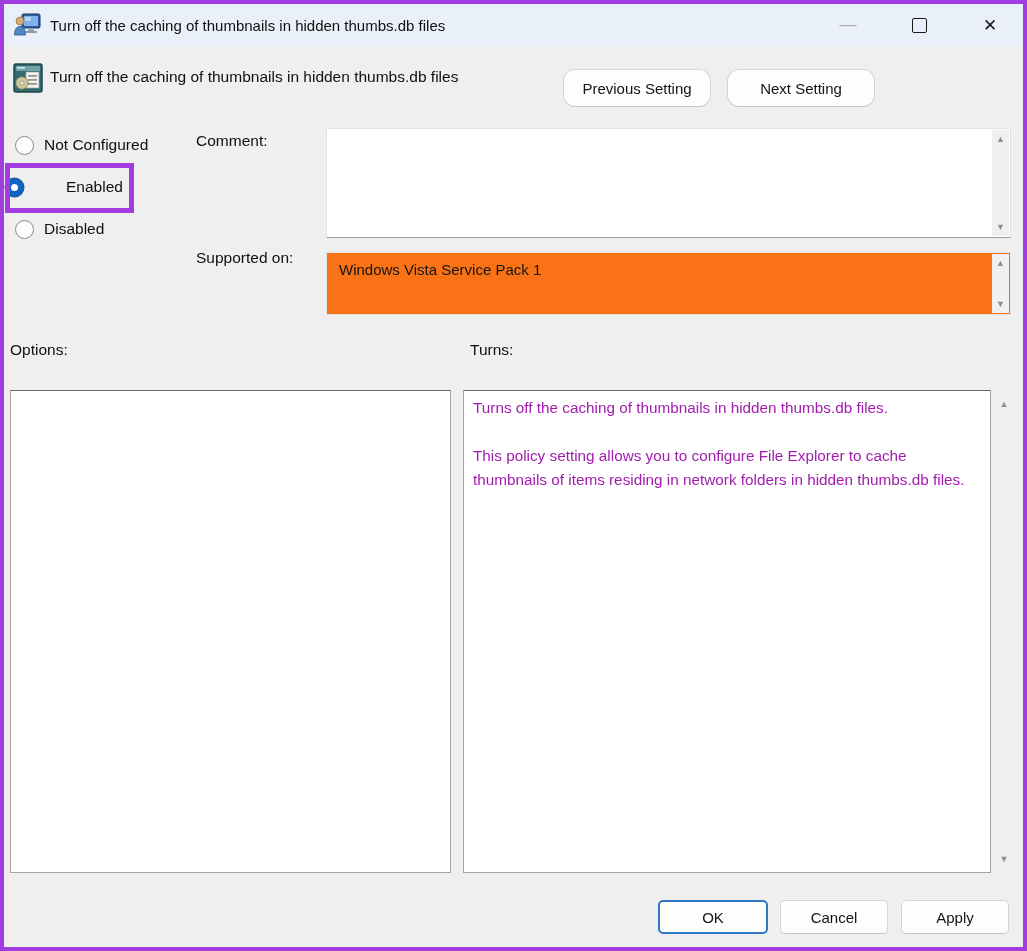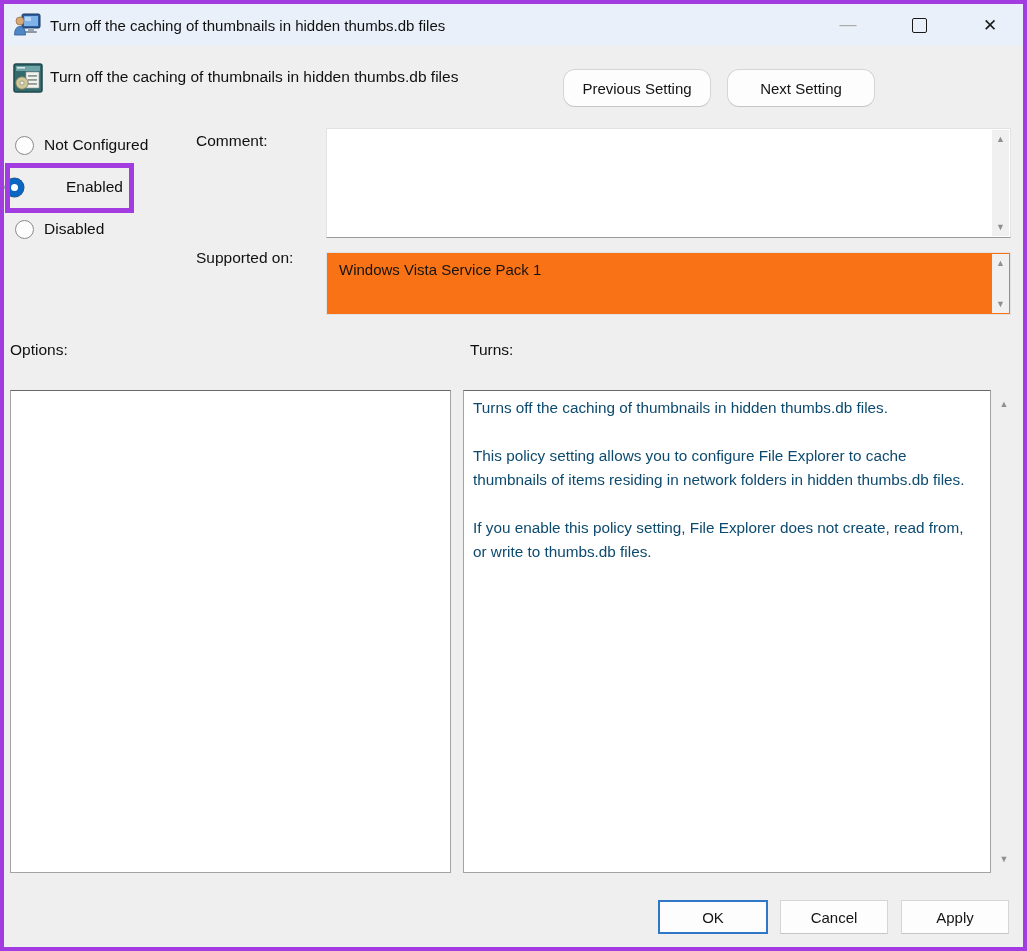--- a/index.html
+++ b/index.html
@@ -95,32 +95,32 @@
   
   .options-panel {
     position: absolute; left: 6px; top: 386px; width: 441px; height: 483px;
     background: #ffffff; border: 1px solid #a3a3a3; border-top-color: #686868;
   }
   .help-panel {
     position: absolute; left: 459px; top: 386px; width: 528px; height: 483px;
     background: #ffffff; border: 1px solid #a3a3a3; border-top-color: #686868;
     overflow: hidden; padding: 5px 10px 0 9px;
   }
-  .help-panel p { font-size: 15.3px; line-height: 24px; margin: 0 0 24px 0; color: #0c4a6e; }
+  .help-panel p { font-size: 15.3px; line-height: 24px; margin: 0 0 24px 0; color: #a21caf; }
   .outer-scrollbar {
     position: absolute; left: 989px; top: 386px; width: 22px; height: 483px;
     display: flex; flex-direction: column; align-items: center;
     justify-content: space-between; padding: 9px 0;
   }
 
   
   .footer-btn {
     position: absolute; top: 896px; height: 34px;
     background: #fdfdfd; border: 1px solid #d5d5d5; border-bottom-color: #c5c5c5;
-    border-radius: 0; font-size: 15px; color: #141414;
+    border-radius: 5px; font-size: 15px; color: #141414;
     font-family: "Liberation Sans", sans-serif; cursor: pointer;
   }
   .btn-ok { left: 654px; width: 110px; border: 2px solid #3077c8; }
   .btn-cancel { left: 776px; width: 108px; }
   .btn-apply { left: 897px; width: 108px; }
 </style>
 </head>
 <body>
 
 <div class="window">
@@ -190,21 +190,20 @@
   </div>
 
   <div class="field-label lbl-options">Options:</div>
   <div class="field-label lbl-help">Turns:</div>
 
   <div class="options-panel"></div>
 
   <div class="help-panel">
     <p>Turns off the caching of thumbnails in hidden thumbs.db files.</p>
     <p>This policy setting allows you to configure File Explorer to cache thumbnails of items residing in network folders in hidden thumbs.db files.</p>
-    <p>If you enable this policy setting, File Explorer does not create, read from, or write to thumbs.db files.</p>
   </div>
   <div class="outer-scrollbar">
     <span class="scroll-arrow">▲</span>
     <span class="scroll-arrow">▼</span>
   </div>
 
   <button class="footer-btn btn-ok">OK</button>
   <button class="footer-btn btn-cancel">Cancel</button>
   <button class="footer-btn btn-apply">Apply</button>
 

